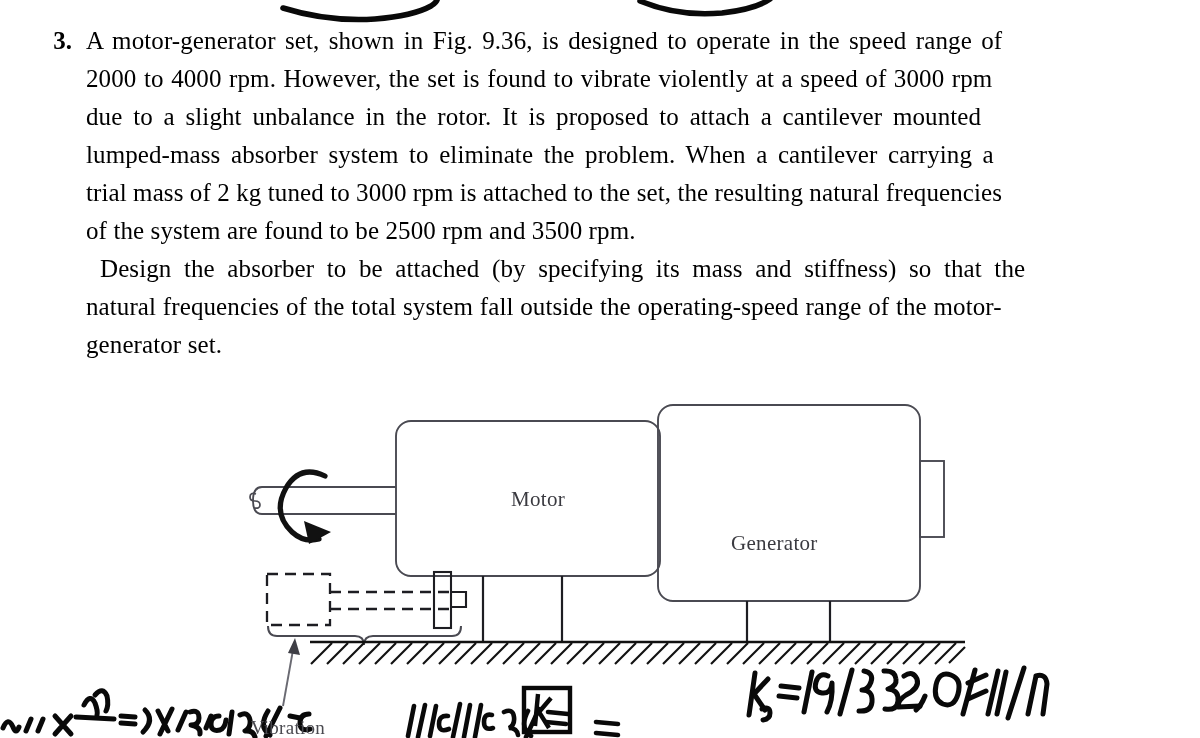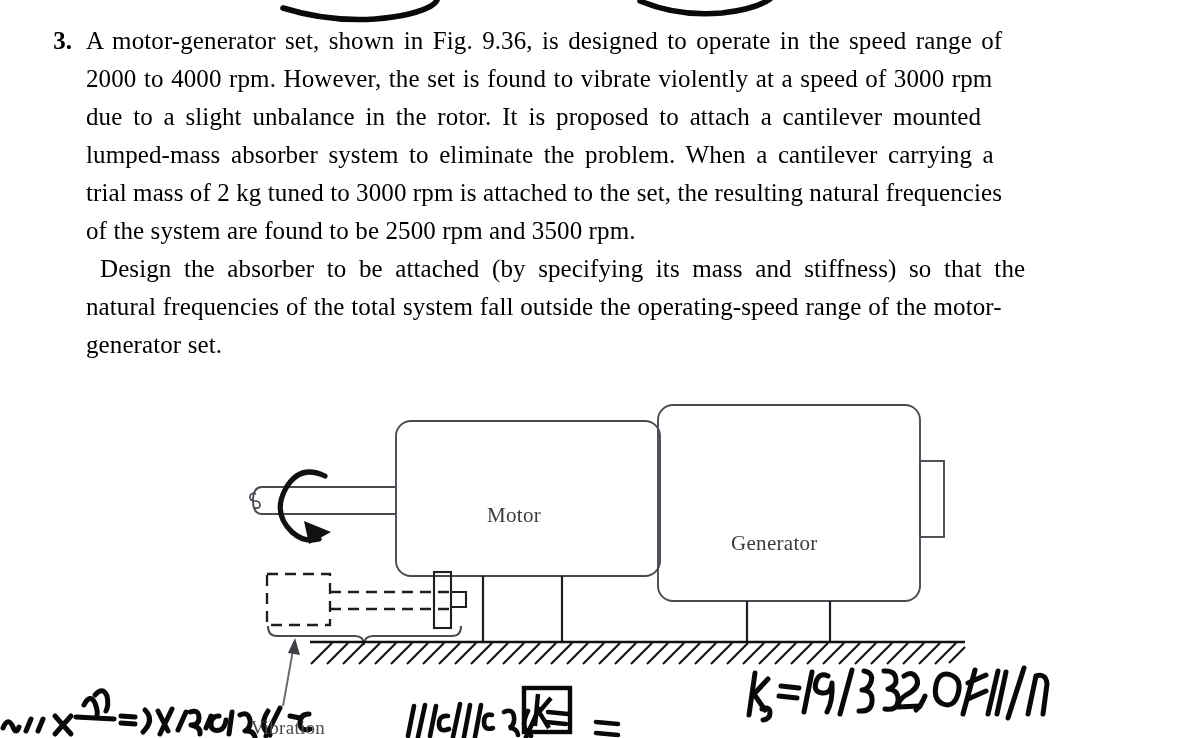--- a/index.html
+++ b/index.html
@@ -37,21 +37,21 @@
 
   
   #figure{position:absolute;left:0;top:0;width:1200px;height:738px;pointer-events:none;}
   #figure svg{display:block;}
 
   .fig-label{
     position:absolute;font-size:21px;color:#3a3a40;
     font-family:"Liberation Serif","DejaVu Serif",serif;
     letter-spacing:.3px;white-space:nowrap;
   }
-  #motor-label{left:487px;top:487px;margin-top:16px;}
+  #motor-label{left:511px;top:487px;}
   #generator-label{left:731px;top:487px;margin-top:44px;}
   #absorber-label{
     left:228px;top:716px;width:120px;text-align:center;
     font-size:19px;line-height:23px;color:#4a4a50;white-space:normal;
   }
 </style>
 </head>
 <body>
 
 <div id="page">

